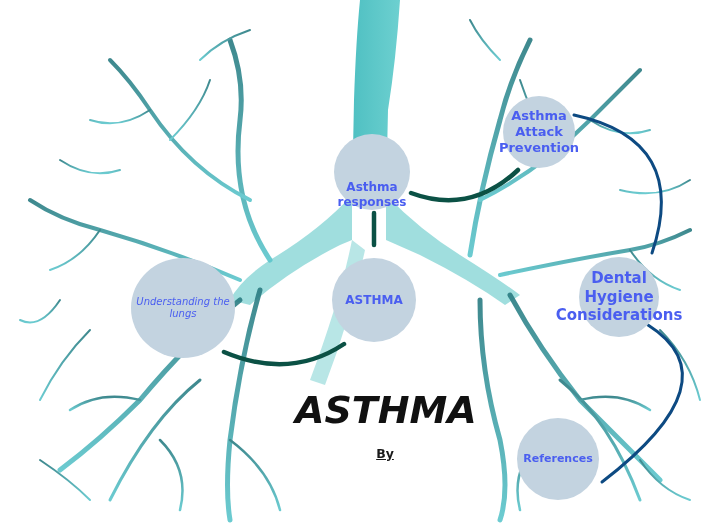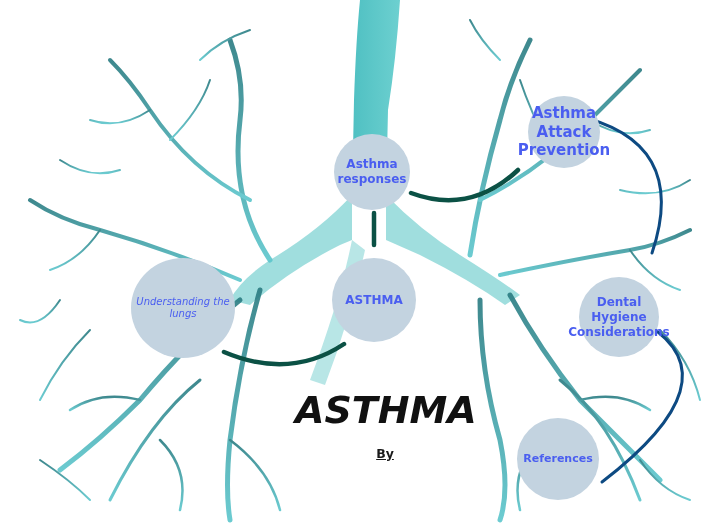--- a/index.html
+++ b/index.html
@@ -4,23 +4,23 @@
 <style>
   html, body { margin:0; padding:0; }
   body { width:704px; height:528px; background:#ffffff; position:relative; overflow:hidden;
          font-family:"Liberation Sans", sans-serif; }
   .canvas { position:absolute; inset:0; }
   svg.bg { position:absolute; left:0; top:0; width:704px; height:528px; }
   .node { position:absolute; border-radius:50%; background:#c3d3e0; display:flex; align-items:center;
           justify-content:center; text-align:center; color:#4a5ef0; font-weight:bold; cursor:pointer;
           font-family:"DejaVu Sans", sans-serif; }
   .node span { display:block; line-height:1.25; }
-  .n-resp { left:334px; top:134px; width:76px; height:76px; font-size:12px; }
-  .n-prev { left:528px; top:96px; width:72px; height:72px; font-size:15px; }
-  .n-dental { left:579px; top:257px; width:80px; height:80px; font-size:12px;margin-top:20px; }
+  .n-resp { left:334px; top:134px; width:76px; height:76px; font-size:12px;align-items:flex-end; }
+  .n-prev { left:503px; top:96px; width:72px; height:72px; font-size:13px; }
+  .n-dental { left:579px; top:257px; width:80px; height:80px; font-size:15px; }
   .n-lungs { left:131px; top:258px; width:104px; height:100px; font-size:10px; font-style:italic; font-weight:normal; }
   .n-asthma { left:332px; top:258px; width:84px; height:84px; font-size:12px; }
   .n-refs { left:517px; top:418px; width:82px; height:82px; font-size:11px; }
   .title { position:absolute; left:295px; top:388px; width:180px; text-align:center; font-size:38px;
            font-weight:900; font-style:italic; color:#111; font-family:"DejaVu Sans", sans-serif; letter-spacing:0px; }
   .byline { position:absolute; left:300px; top:446px; width:170px; text-align:center; font-size:12.5px;
             font-weight:bold; color:#1a1a1a; line-height:15px; font-family:"DejaVu Sans", sans-serif; }
   .byline div { display:block;text-decoration:underline; }
 </style>
 </head>

